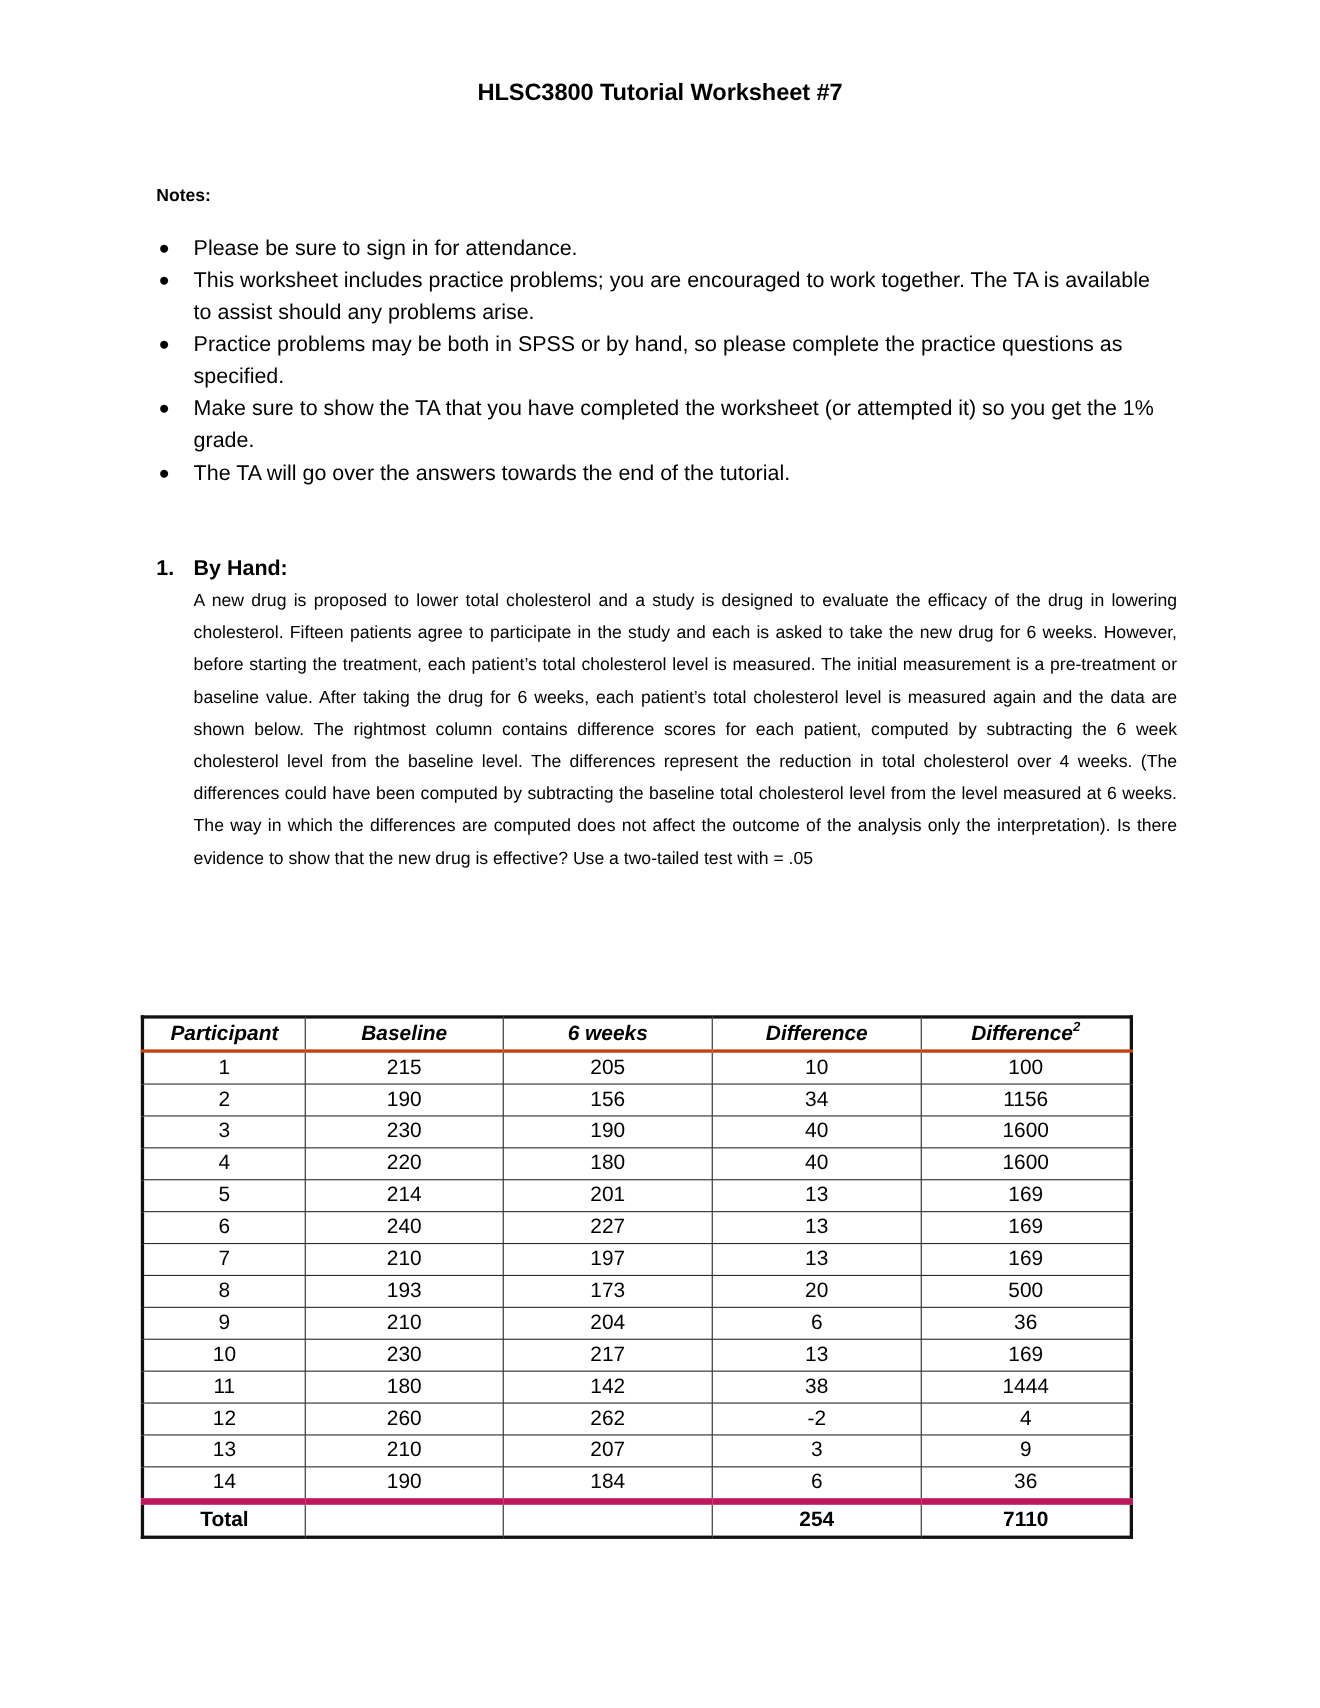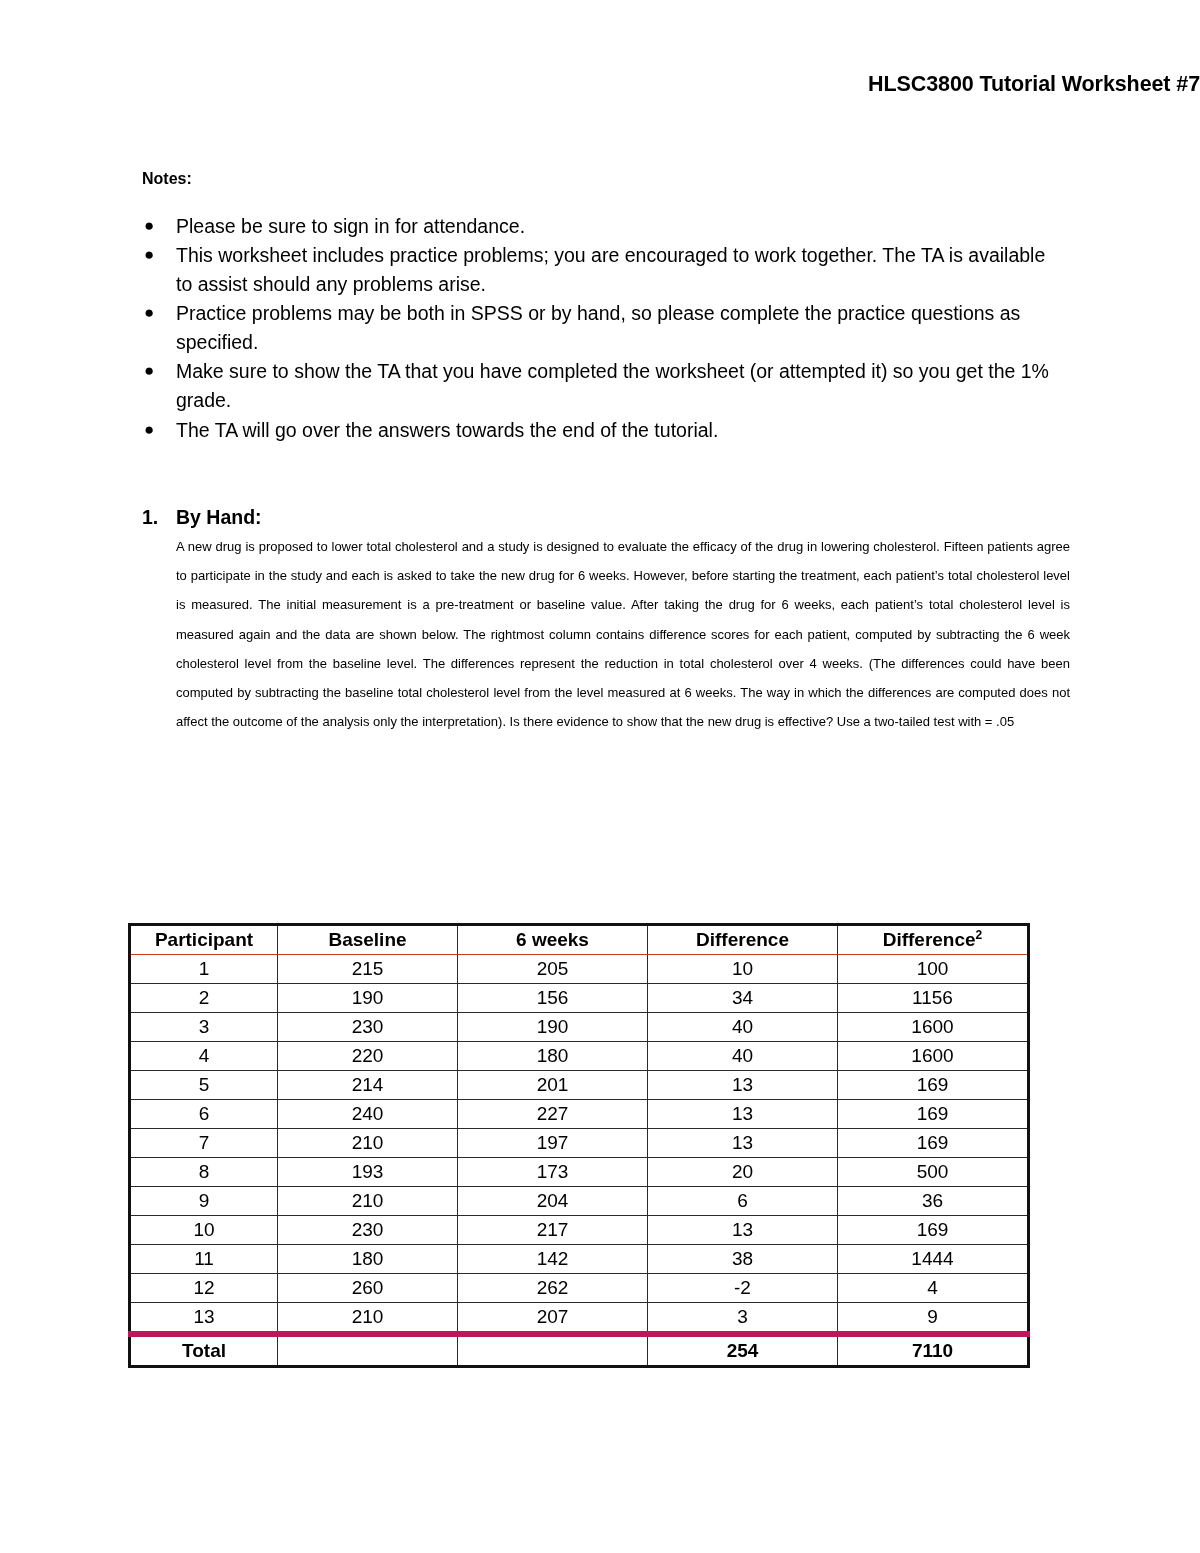--- a/index.html
+++ b/index.html
@@ -23,21 +23,21 @@
     height: 1553px;
     background: #ffffff;
   }
 
   
   .doc-title {
     position: absolute;
     top: 72px;
     left: 0;
     width: 1200px;
-    text-align: right;
+    text-align: center;
     font-size: 21.5px;
     font-weight: bold;
     letter-spacing: -0.1px;
   }
 
   
   .notes-heading {
     position: absolute;
     top: 170px;
     left: 142px;
@@ -85,21 +85,21 @@
     font-weight: bold;
   }
   .q-head .q-num {
     position: absolute;
     left: 0;
     top: 0;
     font-weight: bold;
   }
   .q-body {
     padding-left: 34px;
-    font-size: 13px;
+    font-size: 16px;
     line-height: 29.2px;
     text-align: justify;
     text-justify: inter-word;
   }
 
   
   .data-table-wrap {
     position: absolute;
     top: 923px;
     left: 128px;
@@ -125,21 +125,22 @@
     font-weight: bold;
   }
   table.data-table .col-participant { width: 142px; }
   table.data-table .col-baseline    { width: 175px; }
   table.data-table .col-sixweeks    { width: 185px; }
   table.data-table .col-difference  { width: 185px; }
   table.data-table .col-diffsq      { width: 185px; }
 
   table.data-table thead th {
     border-top: 3px solid #111;
-    border-bottom: 1px solid #c2410c;
+    border-bottom: 3px solid #c2410c;
+    font-style: italic;
   }
   table.data-table tfoot td {
     font-weight: bold;
     border-bottom: 3px solid #111;
     border-top: 6px solid #be185d;
   }
   table.data-table tbody td:first-child,
   table.data-table thead th:first-child,
   table.data-table tfoot td:first-child {
     border-left: 3px solid #111;
@@ -276,20 +277,27 @@
             <td>-2</td>
             <td>4</td>
           </tr>
           <tr>
             <td>13</td>
             <td>210</td>
             <td>207</td>
             <td>3</td>
             <td>9</td>
           </tr>
+          <tr>
+            <td>14</td>
+            <td>190</td>
+            <td>184</td>
+            <td>6</td>
+            <td>36</td>
+          </tr>
         </tbody>
       <tfoot>
         <tr>
           <td>Total</td>
           <td></td>
           <td></td>
           <td>254</td>
           <td>7110</td>
         </tr>
       </tfoot>

